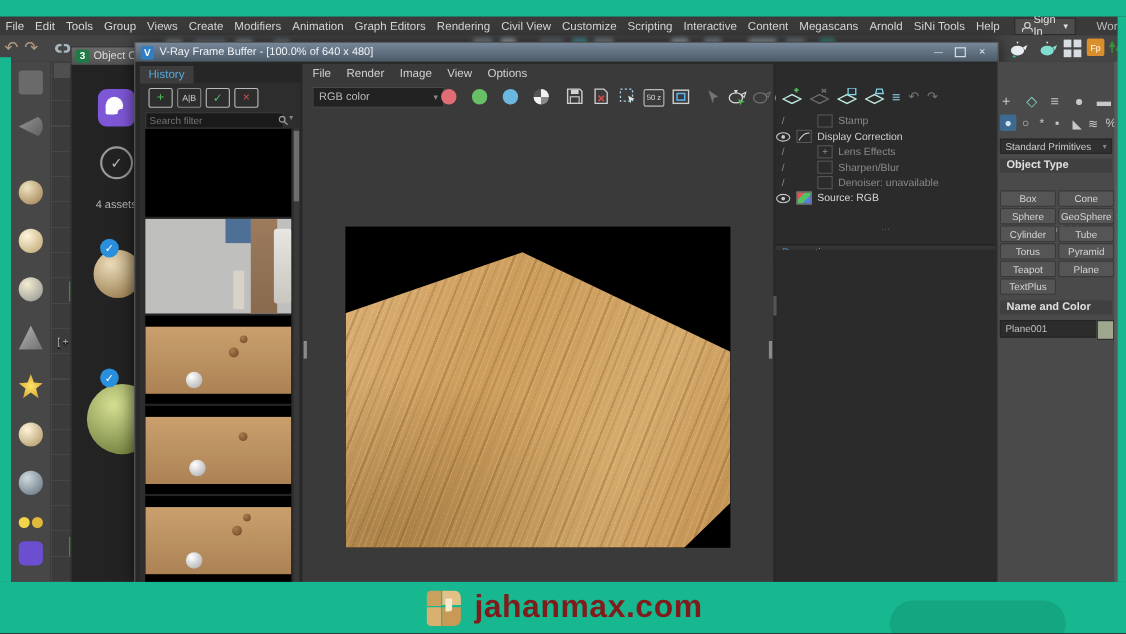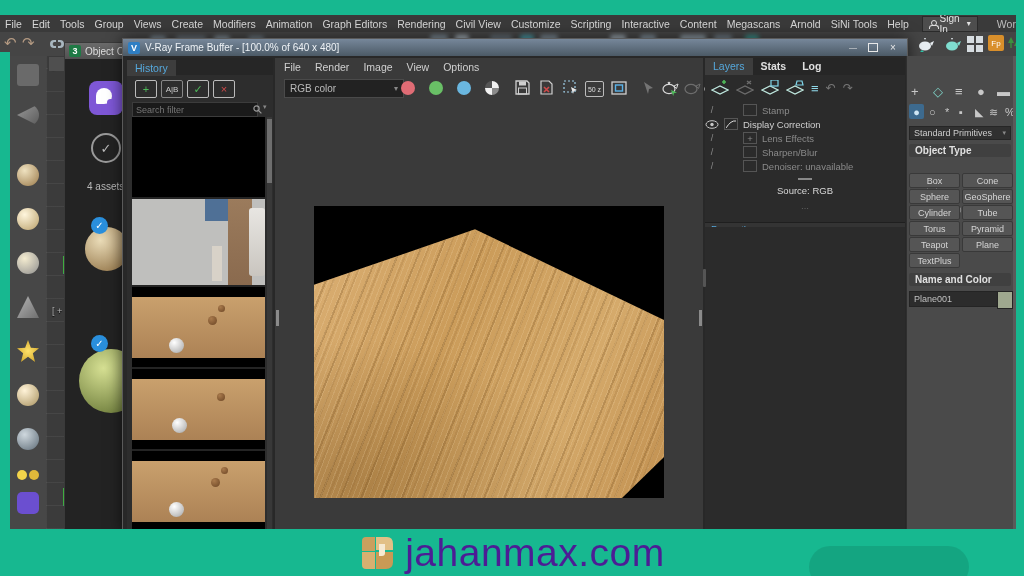--- a/index.html
+++ b/index.html
@@ -74,21 +74,21 @@
   .lay-thumb{width:12px;height:10px;border:1px solid #555;display:flex;align-items:center;justify-content:center;}
   .rollhdr{background:#404040;border-radius:2px;font-size:10px;font-weight:bold;color:#e0e0e0;
       display:flex;align-items:center;padding-left:6px;}
   
   #cmdpanel{left:906px;top:56px;width:110px;height:473px;background:#4a4a4a;border-left:1px solid #2f2f2f;}
   .cp-btn{position:absolute;width:49px;height:13px;background:#555;border:1px solid #393939;border-radius:2px;
       font-size:9px;color:#d5d5d5;display:flex;align-items:center;justify-content:center;}
   .cp-glyph{position:absolute;color:#c8c8c8;}
   
   #wm-band{left:0;top:529px;width:1024px;height:47px;background:#17b890;display:flex;align-items:center;justify-content:center;gap:10px;}
-  #wm-text{font-size:39px;font-weight:normal;color:#4c1d95;letter-spacing:.5px;}
+  #wm-text{font-size:29px;font-weight:bold;color:#7f1d1d;letter-spacing:.5px;}
   #wm-blob{position:absolute;right:55px;bottom:-12px;width:160px;height:42px;border-radius:22px;background:rgba(0,0,0,.10);}
   svg{display:block;}
 </style>
 </head>
 <body>
 
 <div id="stage">
 
   <div id="menubar" class="abs">
     <span class="menu-item">File</span>
@@ -371,25 +371,20 @@
       </div>
 
       <div id="render-image" class="abs">
         <div id="wood" class="ni"></div>
       </div>
       <div class="abs" style="left:1px;top:252px;width:3px;height:16px;background:#8a8a8a;"></div>
       <div class="abs" style="left:424px;top:252px;width:3px;height:16px;background:#8a8a8a;"></div>
     </div>
 
     <div id="vfb-layers" class="abs">
-      <div style="background:#262626;height:17px;display:flex;">
-        <span class="panel-tab tab-active">Layers</span>
-        <span class="panel-tab" style="color:#e0e0e0;font-weight:bold;">Stats</span>
-        <span class="panel-tab" style="color:#e0e0e0;font-weight:bold;">Log</span>
-      </div>
 
       <div class="abs" style="left:6px;top:22px;display:flex;gap:7px;align-items:center;">
         <svg width="18" height="16" viewBox="0 0 18 16">
             <path d="M1 10l8-4 8 4-8 4z" fill="none" stroke="#bfe8df" stroke-width="1.2"></path>
             <path d="M11 2h4M13 0v4" stroke="#4fba5a" stroke-width="1.6"></path>
           </svg>
         <svg width="18" height="16" viewBox="0 0 18 16" style="opacity:.45;">
             <path d="M1 10l8-4 8 4-8 4z" fill="none" stroke="#bbb" stroke-width="1.2"></path>
             <path d="M11 1l4 3M15 1l-4 3" stroke="#bbb" stroke-width="1.4"></path>
           </svg>
@@ -435,21 +430,21 @@
         <span style="width:14px;"></span>
           <span class="lay-thumb"></span>
         <span>Sharpen/Blur</span>
       </div>
       <div class="lay-row" style="top:101px;color:#8a8a8a;">
         <span class="lay-vis">/</span>
         <span style="width:14px;"></span>
           <span class="lay-thumb"></span>
         <span>Denoiser: unavailable</span>
       </div>
-      <div class="lay-row" style="top:115px;color:#d8d8d8;flex-direction:column;">
+      <div class="lay-row" style="top:115px;color:#d8d8d8;">
         <svg width="14" height="9" viewBox="0 0 14 9">
             <ellipse cx="7" cy="4.5" rx="6" ry="3.8" fill="none" stroke="#c8c8c8"></ellipse>
             <circle cx="7" cy="4.5" r="1.7" fill="#c8c8c8"></circle>
           </svg>
         <span class="lay-thumb" style="background:linear-gradient(135deg,#e05555 0 33%,#55c060 33% 66%,#5580e0 66%);border-color:#888;"></span>
         <span>Source: RGB</span>
       </div>
       <div class="abs" style="left:0;top:146px;width:200px;text-align:center;color:#666;font-size:8px;"><span>⋯</span></div>
       <div class="abs" style="left:0;top:154px;width:200px;height:15px;background:#343434;border-top:1px solid #1f1f1f;display:flex;align-items:center;padding-left:6px;box-sizing:border-box;margin-top:10px;">
         <span style="color:#55a8dc;font-size:10px;">Properties</span>

